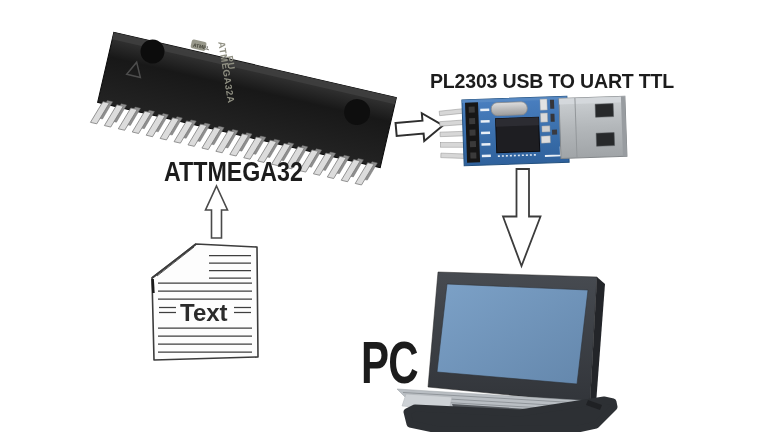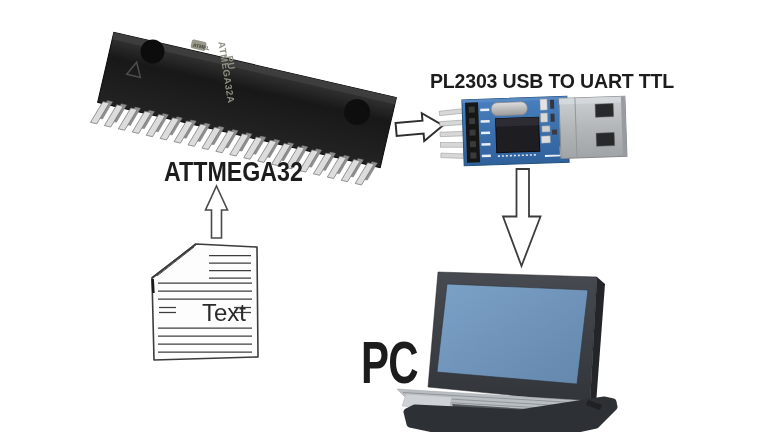--- a/index.html
+++ b/index.html
@@ -6,21 +6,21 @@
   .canvas{
     position:relative;width:768px;height:432px;background:#ffffff;
     overflow:hidden;font-family:"Liberation Sans",sans-serif;
   }
   .canvas svg{position:absolute;left:0;top:0;}
   .lbl{position:absolute;color:#1c1c1c;font-weight:700;white-space:nowrap;
        transform-origin:0 0;line-height:1;}
   #lbl-attmega32{left:164px;top:159px;font-size:27px;transform:scaleX(.86);}
   #lbl-pl2303{left:430px;top:70px;font-size:21px;transform:scaleX(.93);letter-spacing:-.2px;}
   #lbl-pc{left:361px;top:333px;font-size:60px;transform:scaleX(.70);letter-spacing:-1px;}
-  #lbl-text{left:180px;top:301px;font-size:24px;font-weight:400;color:#2b2b2b;margin-left:22px;}
+  #lbl-text{left:180px;top:301px;font-size:24px;font-weight:700;color:#2b2b2b;}
 </style>
 </head>
 <body>
 
 <div class="canvas">
 
 <svg width="768" height="432" viewBox="0 0 768 432">
   <defs>
     <linearGradient id="chipg" x1="0" y1="0" x2="0" y2="1">
       <stop offset="0" stop-color="#383838"></stop>

